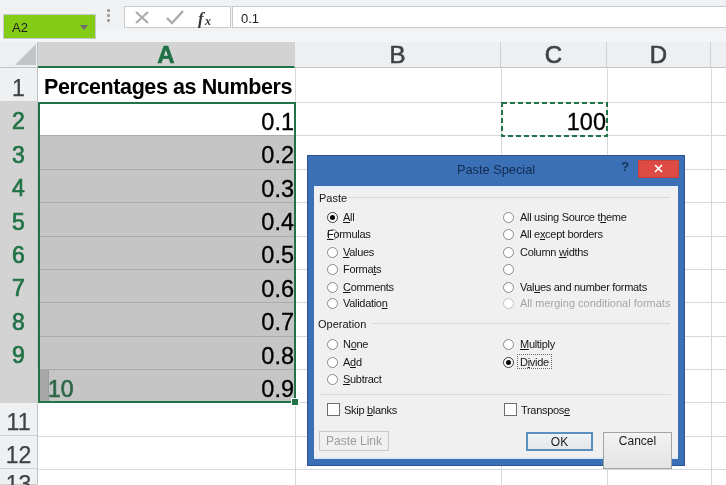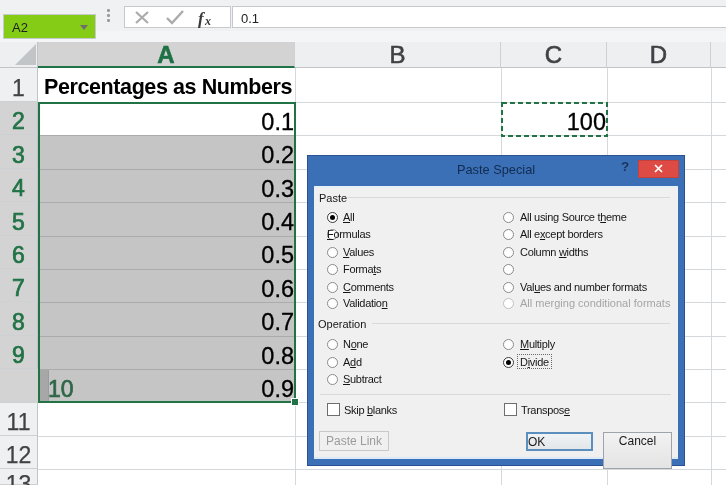--- a/index.html
+++ b/index.html
@@ -188,15 +188,15 @@
   <div class="abs rlabel" style="left:520px;top:356px;">D<u>i</u>vide</div>
 
   <div class="abs" style="left:320px;top:394px;width:351px;height:1px;background:#d9d9d9;"></div>
 
   <div class="abs cb" style="left:327px;top:403px;"></div>
   <div class="abs rlabel" style="left:344px;top:404px;">Skip <u>b</u>lanks</div>
   <div class="abs cb" style="left:504px;top:403px;"></div>
   <div class="abs rlabel" style="left:521px;top:404px;">Transpos<u>e</u></div>
 
   <div class="abs" style="left:319px;top:431px;width:70px;height:20px;background:#f0f0f0;border:1px solid #c9c9c9;box-sizing:border-box;color:#9b9b9b;font-size:12px;text-align:center;line-height:18px;">Paste Link</div>
-  <div class="abs" style="left:526px;top:432px;width:67px;height:19px;background:linear-gradient(#f0f3f5,#e4e7e9);border:2px solid #5b90be;box-sizing:border-box;color:#1a1a1a;font-size:12px;line-height:16px;">OK</div>
+  <div class="abs" style="left:526px;top:432px;width:67px;height:19px;background:linear-gradient(#f0f3f5,#e4e7e9);border:2px solid #5b90be;box-sizing:border-box;color:#1a1a1a;font-size:12px;text-align:center;line-height:16px;">OK</div>
   <div class="abs" style="left:603px;top:432px;width:69px;height:37px;background:linear-gradient(#f2f2f2,#e4e4e4);border:1px solid #9fa4a8;box-sizing:border-box;color:#1a1a1a;font-size:12px;text-align:center;line-height:17px;">Cancel</div>
 </div>
 
 </body></html>

